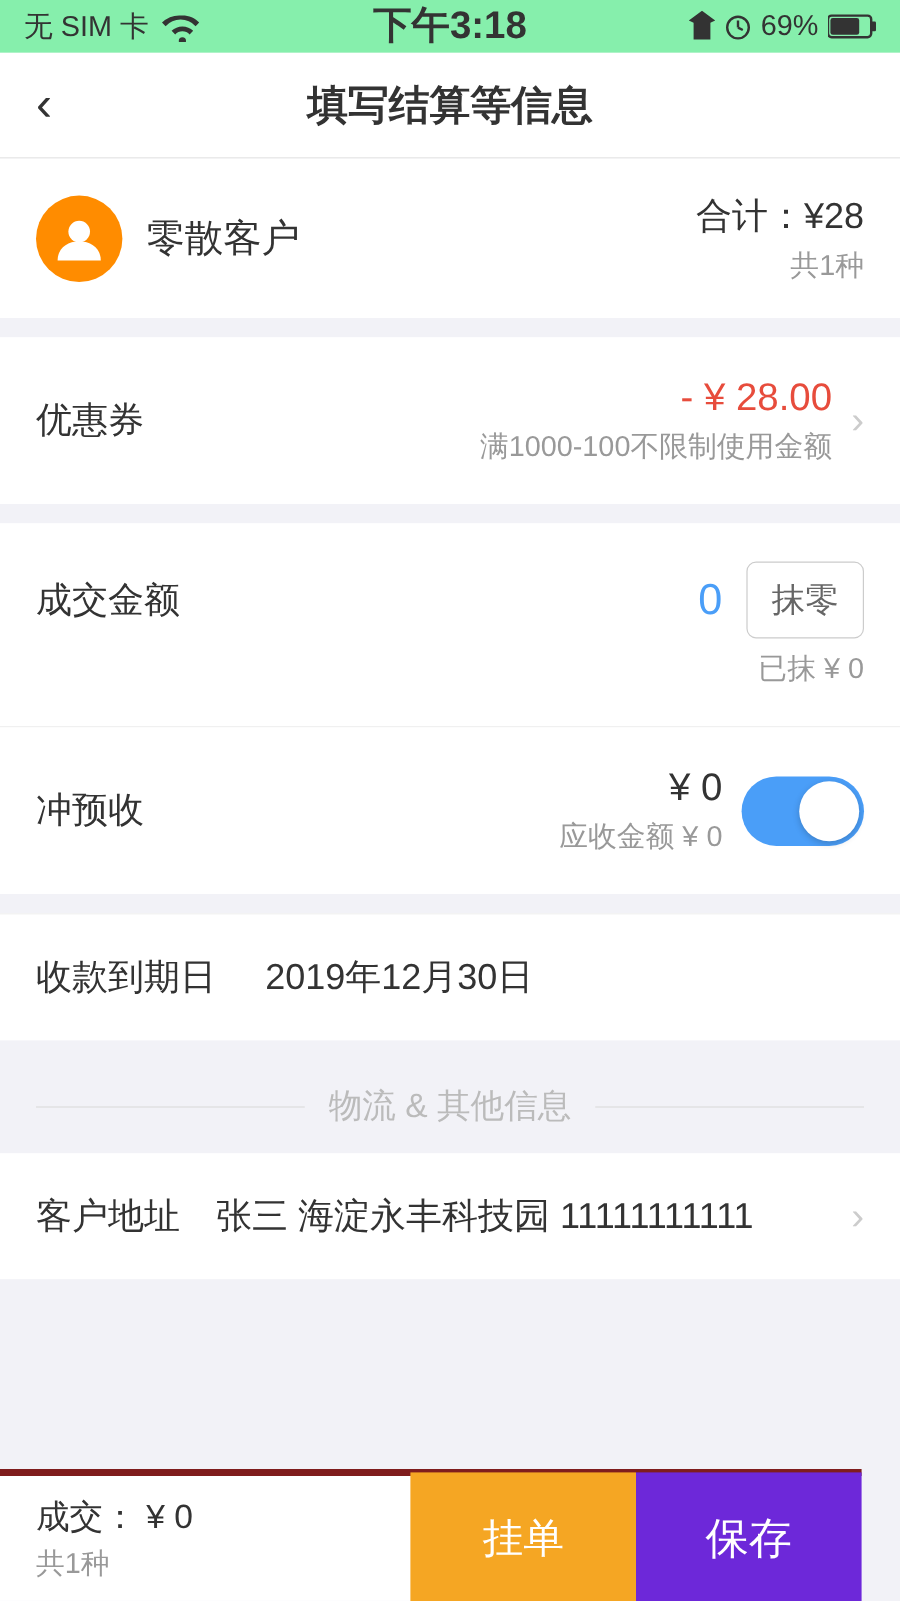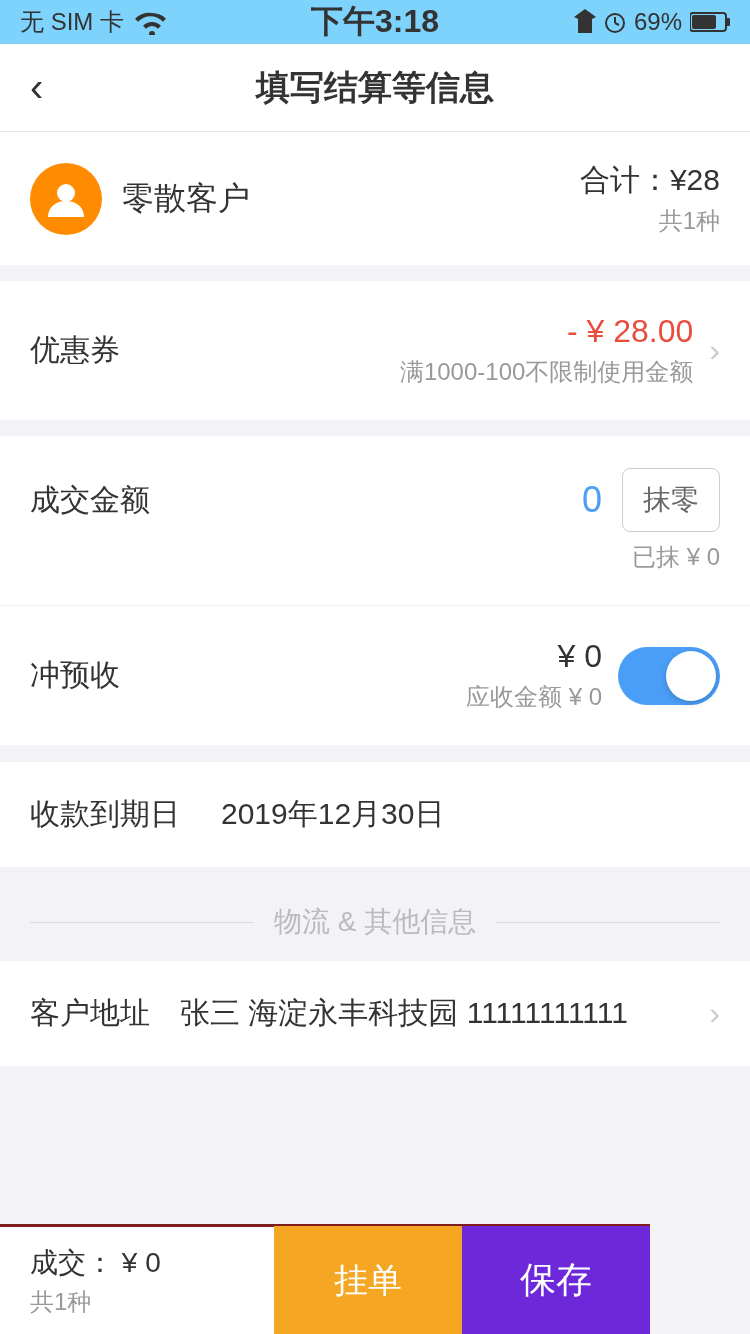--- a/index.html
+++ b/index.html
@@ -9,21 +9,21 @@
       min-height: 1334px;
       font-family: -apple-system, "PingFang SC", "Helvetica Neue", Arial, sans-serif;
       background: #f2f2f7;
       font-size: 28px;
       color: #333;
     }
 
     
     .status-bar {
       height: 44px;
-      background: #7dd3fc;
+      background: #86efac;
       display: flex;
       align-items: center;
       justify-content: space-between;
       padding: 0 20px;
       font-size: 26px;
       font-weight: 500;
     }
     .status-left {
       display: flex;
       align-items: center;
@@ -281,26 +281,26 @@
       font-size: 30px;
       color: #333;
       flex: 1;
     }
 
     
     .bottom-bar {
       position: fixed;
       bottom: 0;
       left: 0;
-      width: 650px;
+      width: 718px;
       height: 110px;
       display: flex;
       align-items: center;
       background: #fff;
-      border-top: 3px solid #7f1d1d;
+      border-top: 6px solid #7f1d1d;
     }
     .bottom-info {
       flex: 1;
       padding: 0 30px;
     }
     .bottom-deal {
       font-size: 28px;
       color: #333;
     }
     .bottom-count {

